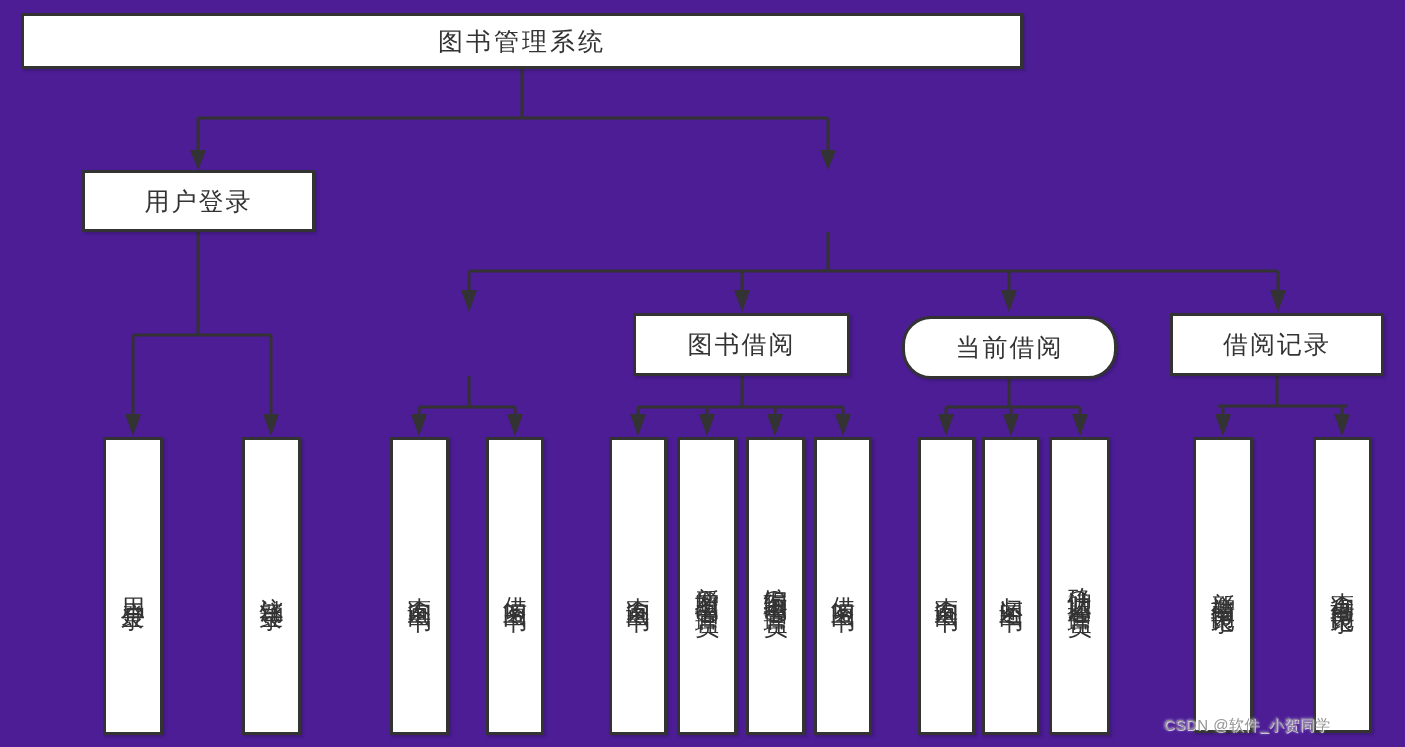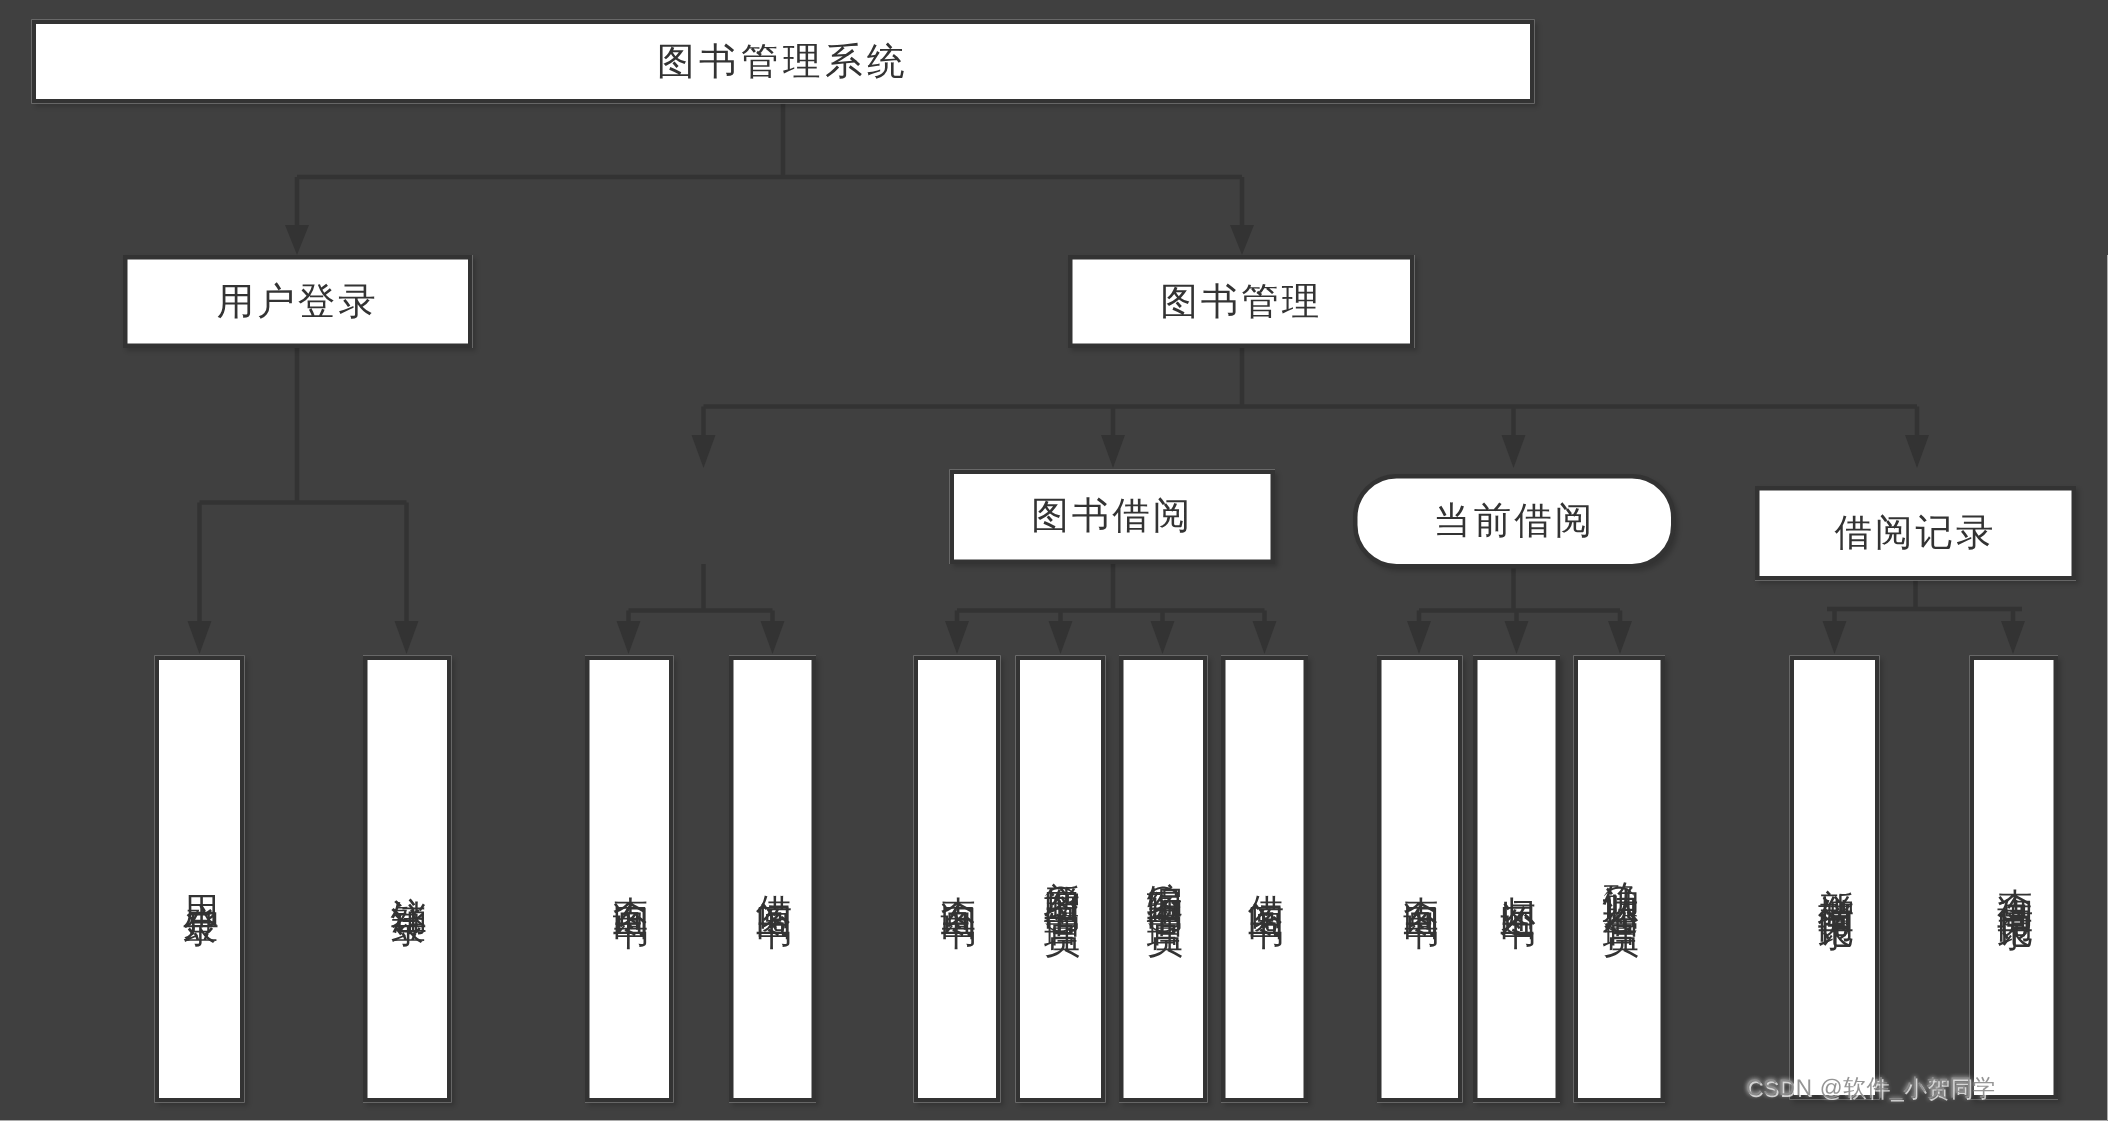--- a/index.html
+++ b/index.html
@@ -1,20 +1,20 @@
 <!DOCTYPE html>
 <html><head>
 <meta charset="utf-8">
 <style>
   html, body { margin: 0; padding: 0; background: #ffffff; }
   .stage {
     position: relative;
     width: 1405px;
     height: 747px;
-    background: #404040;
+    background: #4c1d95;
     font-family: "Liberation Sans", sans-serif;
     color: #333333;
     overflow: hidden;
   }
   svg.connectors {
     position: absolute;
     left: 0; top: 0;
     z-index: 1;
   }
   svg.connectors path {
@@ -119,31 +119,28 @@
     </g>
   </svg>
 
   <div class="box root-box" style="left:21px;top:13px;width:1002px;height:56px;">
     <span class="hlabel">图书管理系统</span>
   </div>
 
   <div class="box" style="left:82px;top:170px;width:233px;height:62px;">
     <span class="hlabel">用户登录</span>
   </div>
-  <div class="box" style="left:712px;top:170px;width:231px;height:62px;">
-    <span class="hlabel">图书管理</span>
-  </div>
 
   <div class="box" style="left:633px;top:313px;width:217px;height:63px;text-align:center;">
     <span class="hlabel">图书借阅</span>
   </div>
   <div class="box" style="left:902px;top:316px;width:215px;height:63px;border-radius:29px;">
     <span class="hlabel">当前借阅</span>
   </div>
-  <div class="box" style="left:1170px;top:313px;width:214px;height:63px;margin-top:11px;">
+  <div class="box" style="left:1170px;top:313px;width:214px;height:63px;">
     <span class="hlabel">借阅记录</span>
   </div>
 
   <div class="box leaf" style="left:103px;top:437px;width:60px;height:298px;">
     <span class="vtext">用户登录</span>
   </div>
   <div class="box leaf" style="left:242px;top:437px;width:59px;height:298px;">
     <span class="vtext">注销登录</span>
   </div>
   <div class="box leaf" style="left:390px;top:437px;width:59px;height:298px;">

